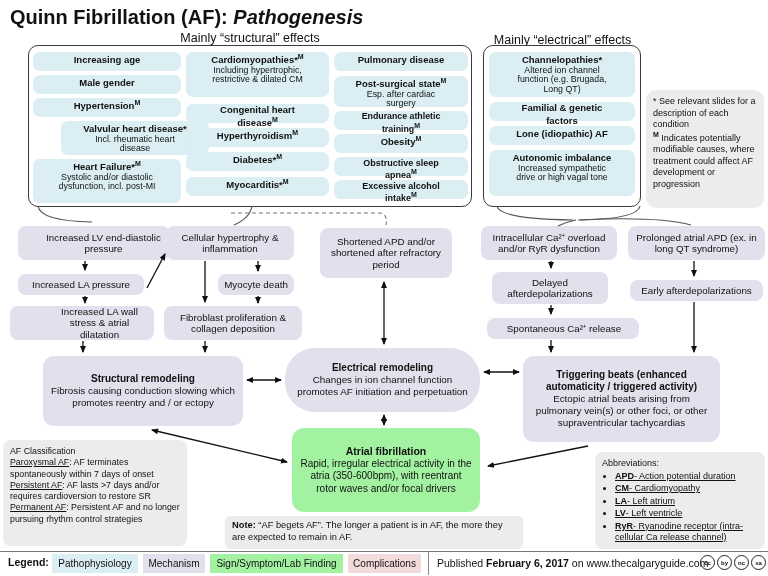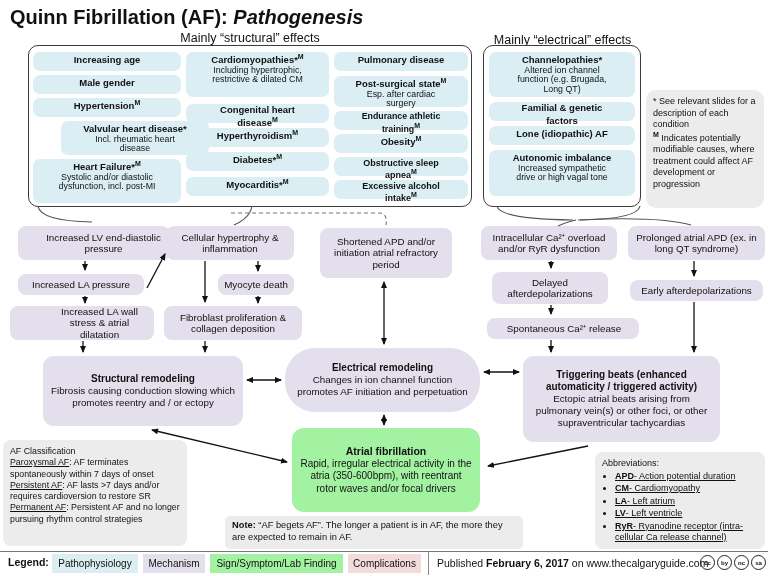--- a/index.html
+++ b/index.html
@@ -139,21 +139,21 @@
     <div class="t"><span>Autonomic imbalance</span><sup></sup></div>
     <div class="s">Increased sympathetic drive or high vagal tone</div>
   </div>
 
   <div class="abs flow" style="left:18px;top:226px;width:152px;height:34px;padding-left:24px;">Increased LV end-diastolic pressure</div>
   <div class="abs flow" style="left:18px;top:274px;width:126px;height:21px;">Increased LA pressure</div>
   <div class="abs flow" style="left:10px;top:306px;width:144px;height:34px;padding-left:40px;">Increased LA wall stress &amp; atrial dilatation</div>
   <div class="abs flow" style="left:166px;top:226px;width:128px;height:34px;text-align:center;">Cellular hypertrophy &amp; inflammation</div>
   <div class="abs flow" style="left:218px;top:274px;width:76px;height:21px;">Myocyte death</div>
   <div class="abs flow" style="left:164px;top:306px;width:138px;height:34px;">Fibroblast proliferation &amp; collagen deposition</div>
-  <div class="abs flow" style="left:320px;top:228px;width:132px;height:50px;">Shortened APD and/or initiation atrial refractory period</div>
+  <div class="abs flow" style="left:320px;top:228px;width:132px;height:50px;">Shortened APD and/or shortened after refractory period</div>
   <div class="abs flow" style="left:481px;top:226px;width:136px;height:34px;">Intracellular Ca²⁺ overload and/or RyR dysfunction</div>
   <div class="abs flow" style="left:492px;top:272px;width:116px;height:32px;">Delayed afterdepolarizations</div>
   <div class="abs flow" style="left:487px;top:318px;width:152px;height:21px;padding-left:7px;">Spontaneous Ca²⁺ release</div>
   <div class="abs flow" style="left:628px;top:226px;width:137px;height:34px;">Prolonged atrial APD (ex. in long QT syndrome)</div>
   <div class="abs flow" style="left:630px;top:280px;width:133px;height:21px;">Early afterdepolarizations</div>
 
   <div class="abs bigflow" style="left:43px;top:356px;width:200px;height:70px;">
     <div class="t">Structural remodeling</div>
     <div>Fibrosis causing conduction slowing which promotes reentry and / or ectopy</div>
   </div>

